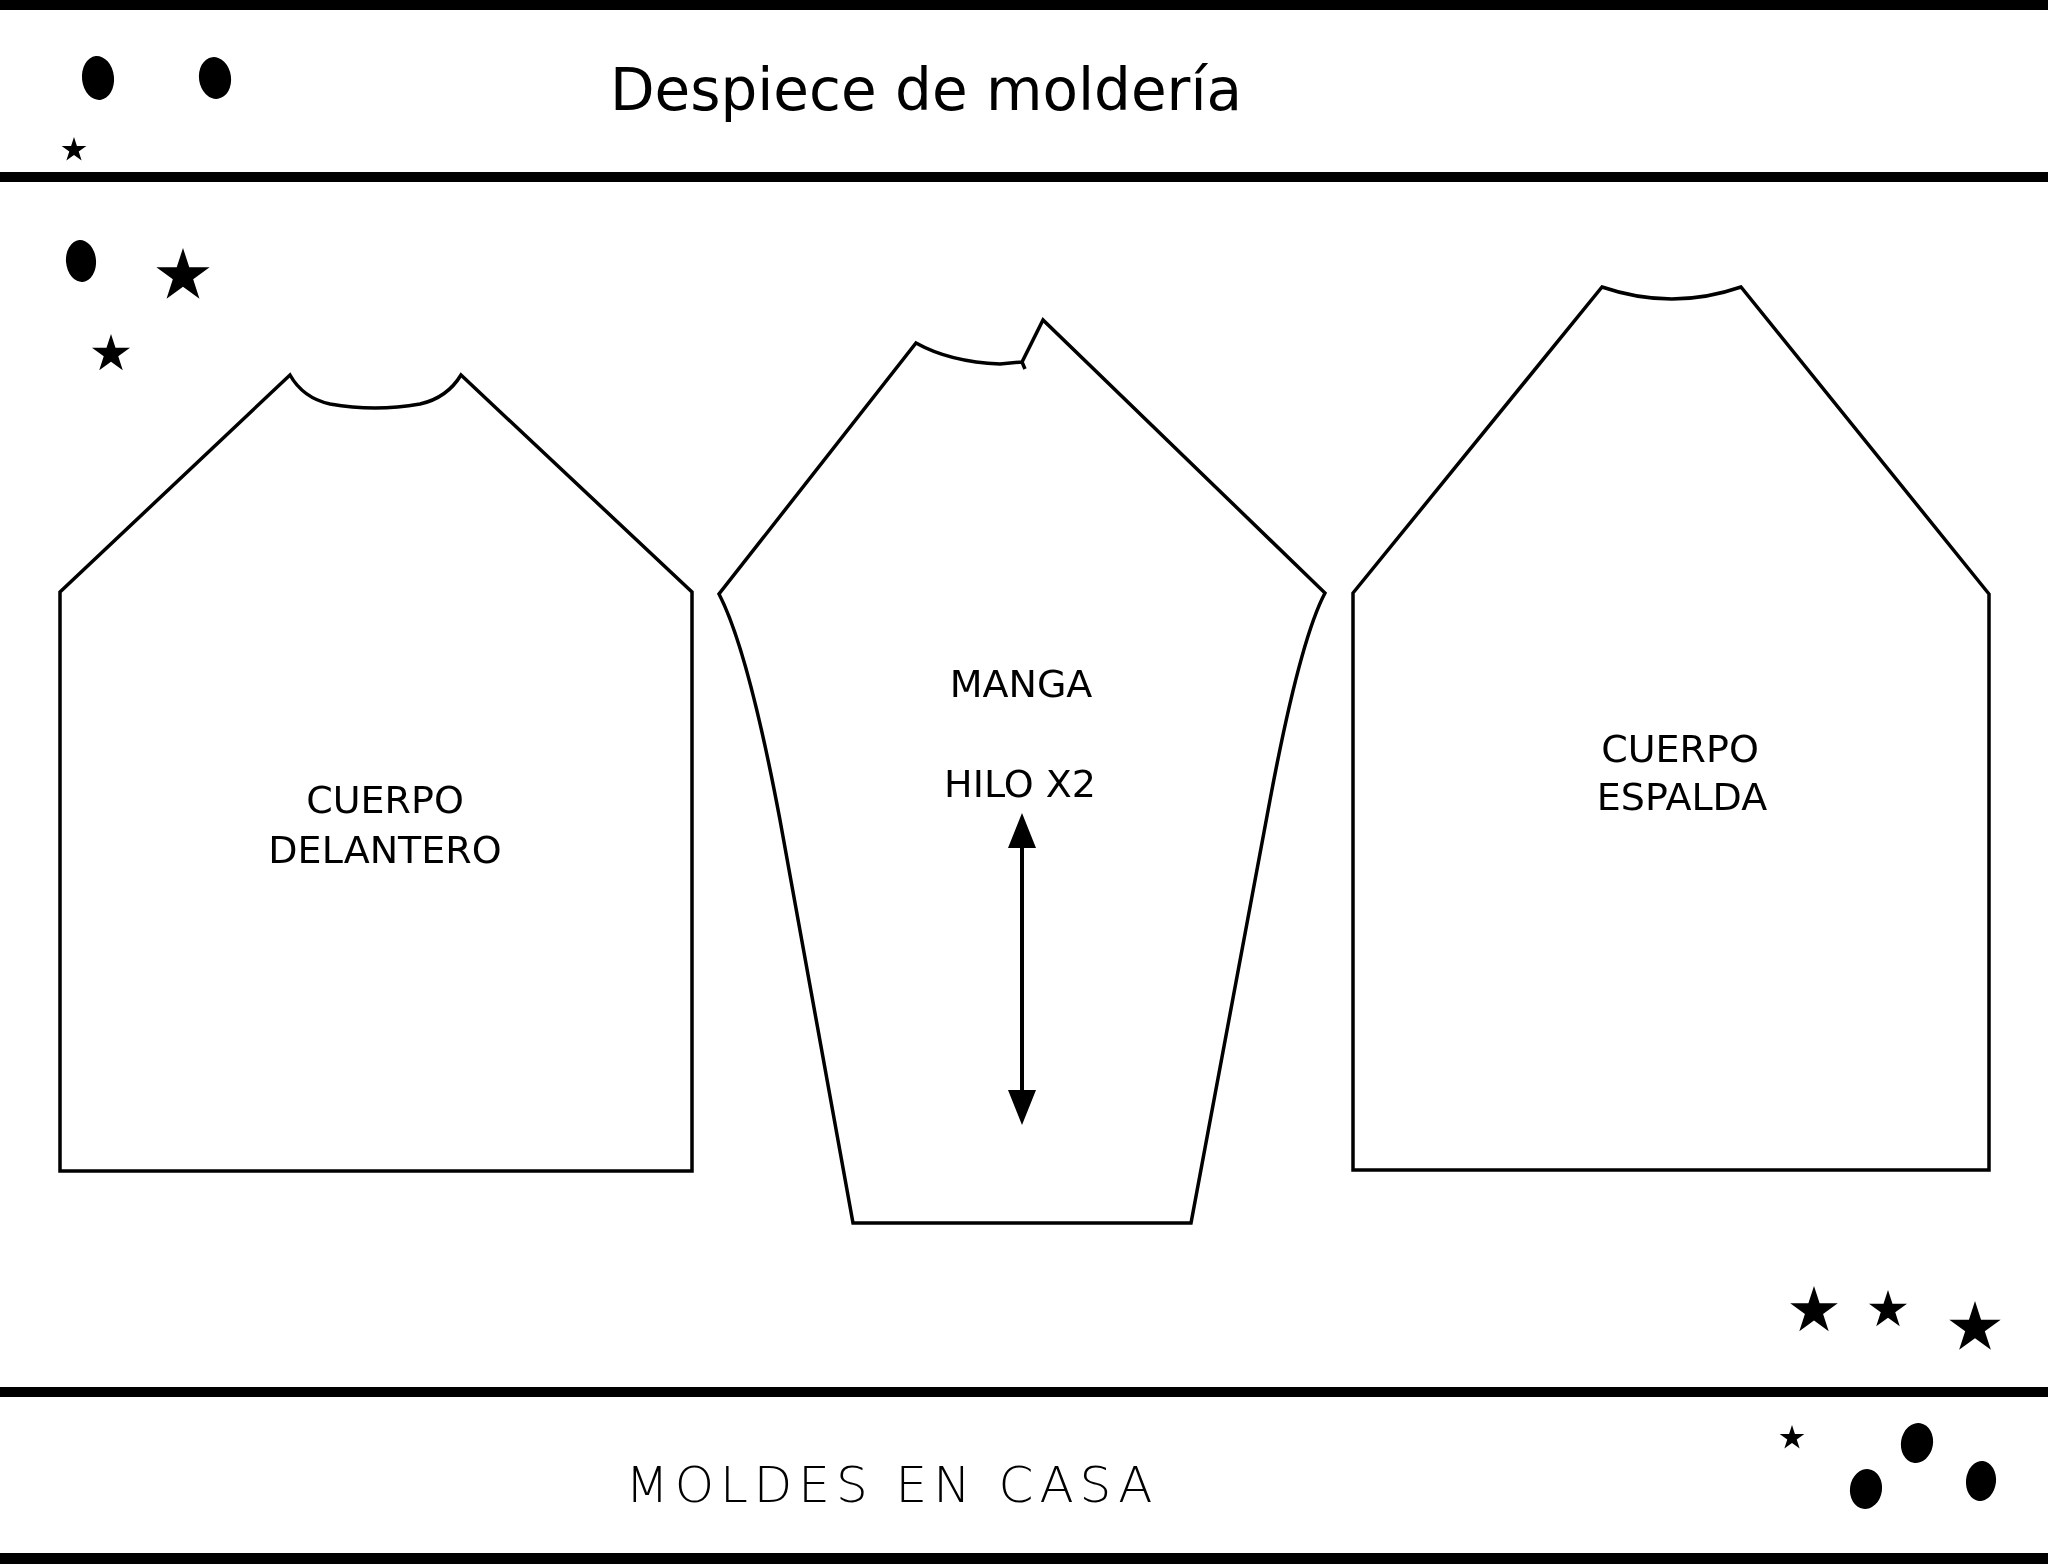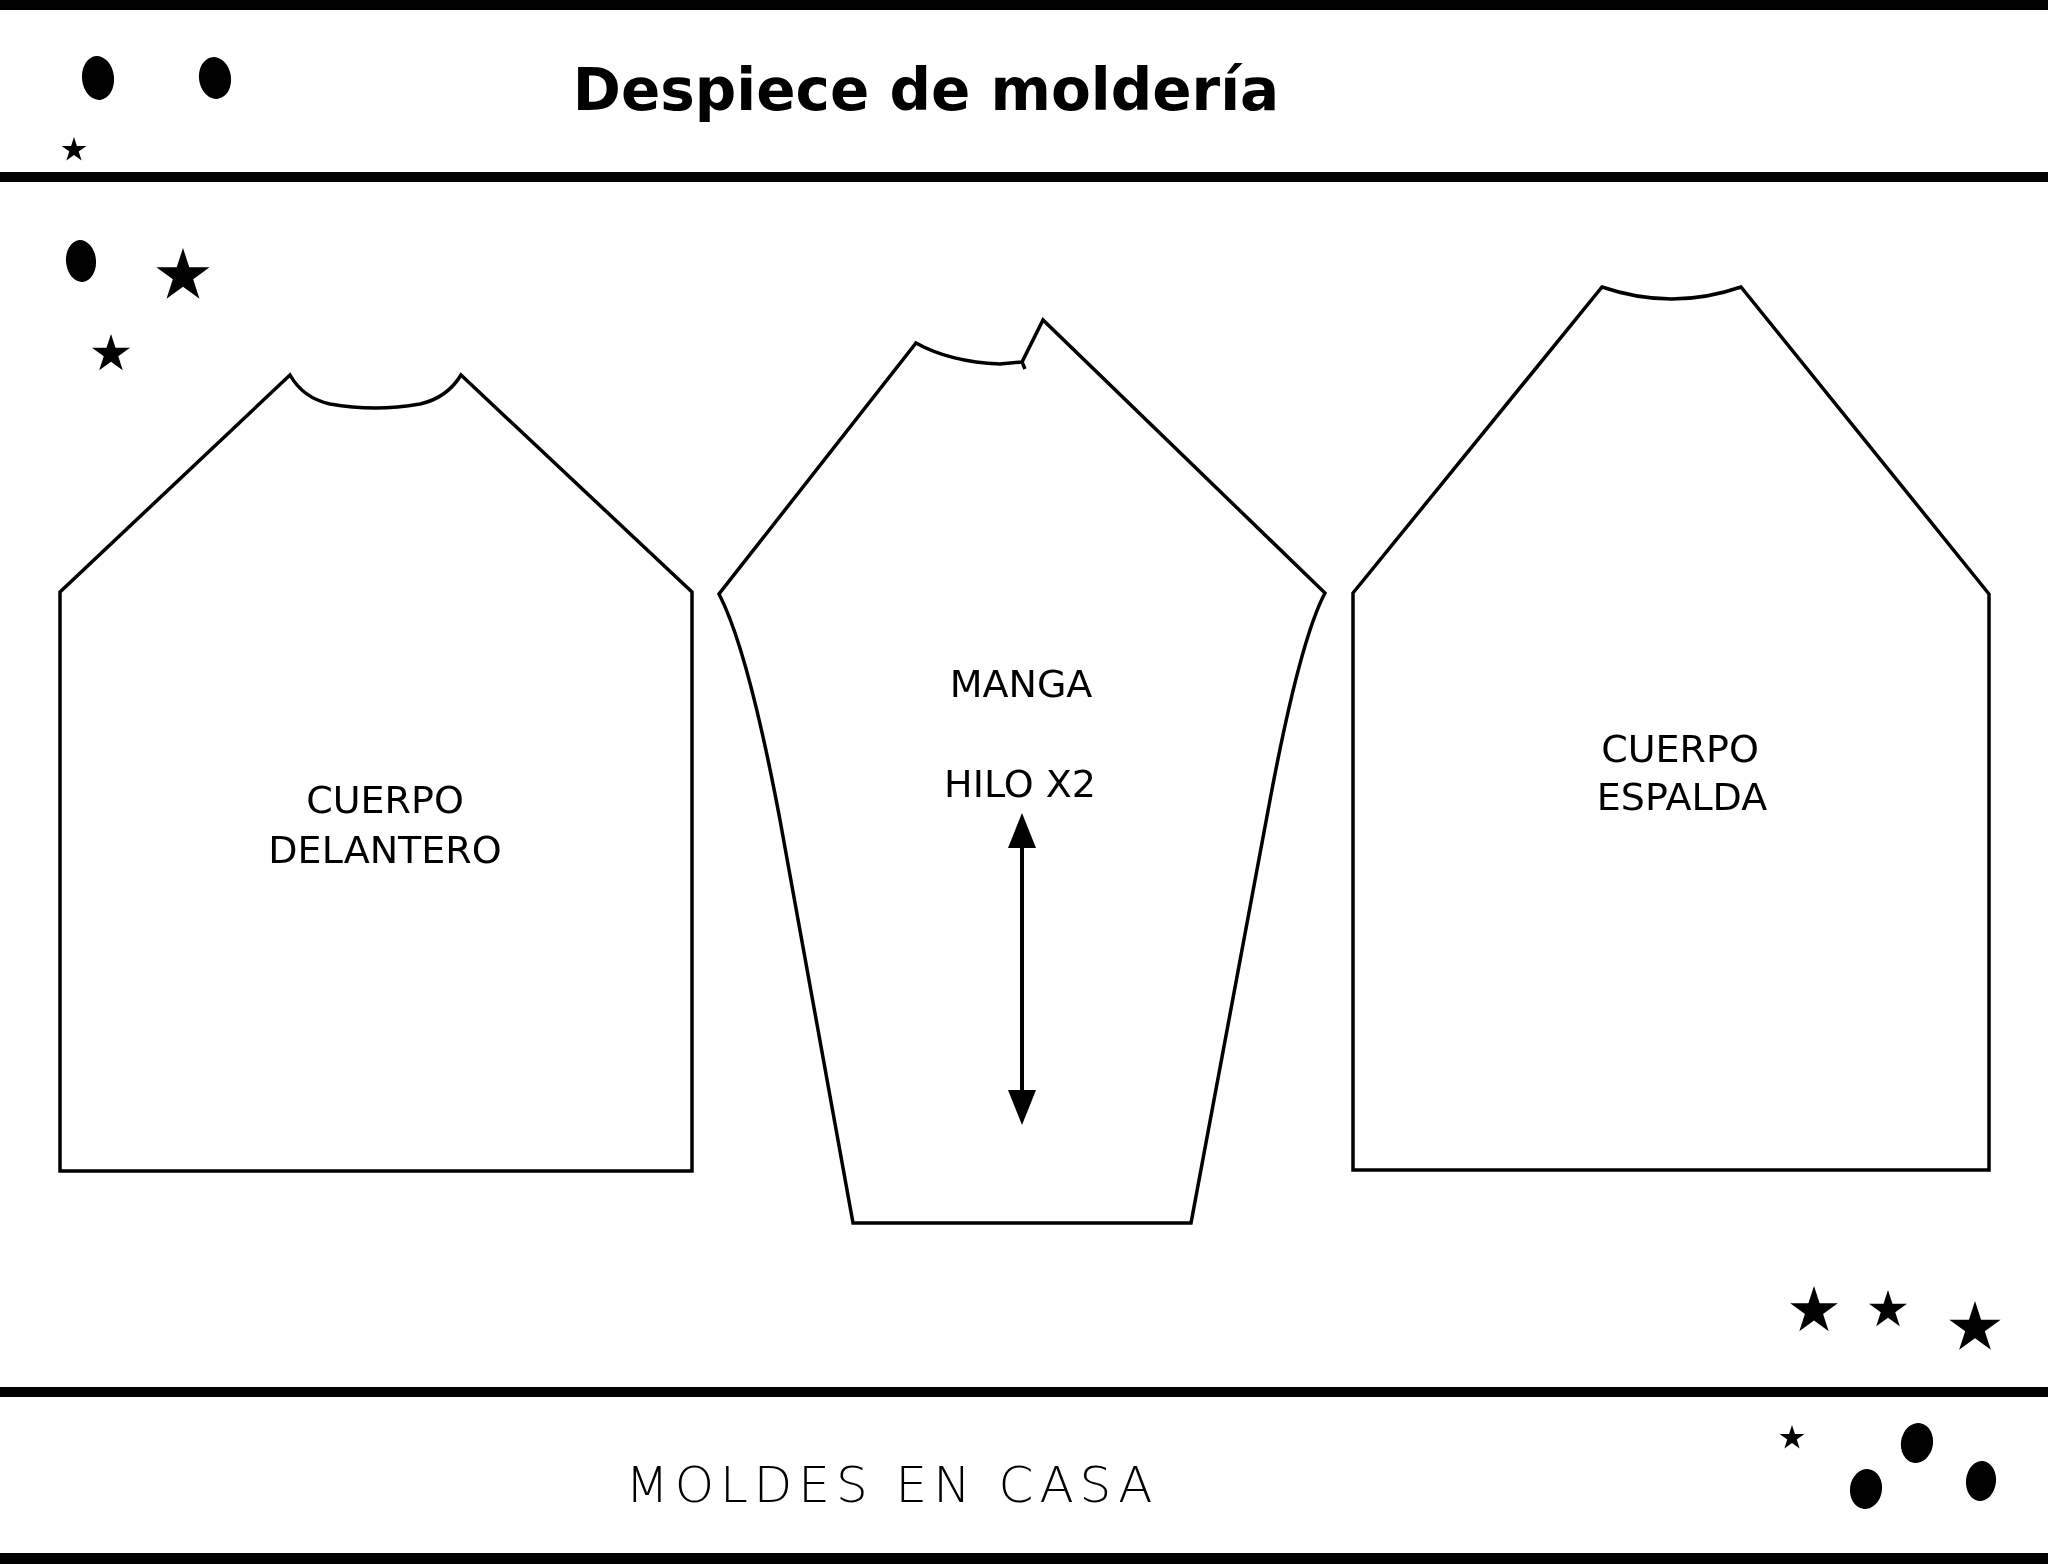--- a/index.html
+++ b/index.html
@@ -1,21 +1,21 @@
 <!DOCTYPE html>
 <html><head>
   <meta charset="utf-8">
   <style>
     html, body { margin: 0; padding: 0; background: #ffffff; }
     body { width: 2048px; height: 1564px; position: relative; overflow: hidden; }
     .rule { position: absolute; left: 0; width: 2048px; background: #000; }
     .title {
       position: absolute; left: 0; width: 1852px; top: 50px; height: 80px;
       text-align: center; font-family: "DejaVu Sans", sans-serif; font-size: 58px;
-      color: #000; line-height: 80px; font-weight: bold;
+      color: #000; line-height: 80px; font-weight: normal;
     }
     .footer-text {
       position: absolute; left: 0; width: 1784px; top: 1455px; height: 60px;
       text-align: center; font-family: "DejaVu Sans", sans-serif; font-size: 50px;
       font-weight: 200; letter-spacing: 6px; color: #000; line-height: 60px;
       -webkit-text-stroke: 0px;
     }
     svg.canvas { position: absolute; left: 0; top: 0; }
     .piece { fill: none; stroke: #000; stroke-width: 3.5; stroke-linejoin: miter; }
     .lbl { font-family: "DejaVu Sans", sans-serif; font-size: 38px; fill: #000; text-anchor: middle; }

